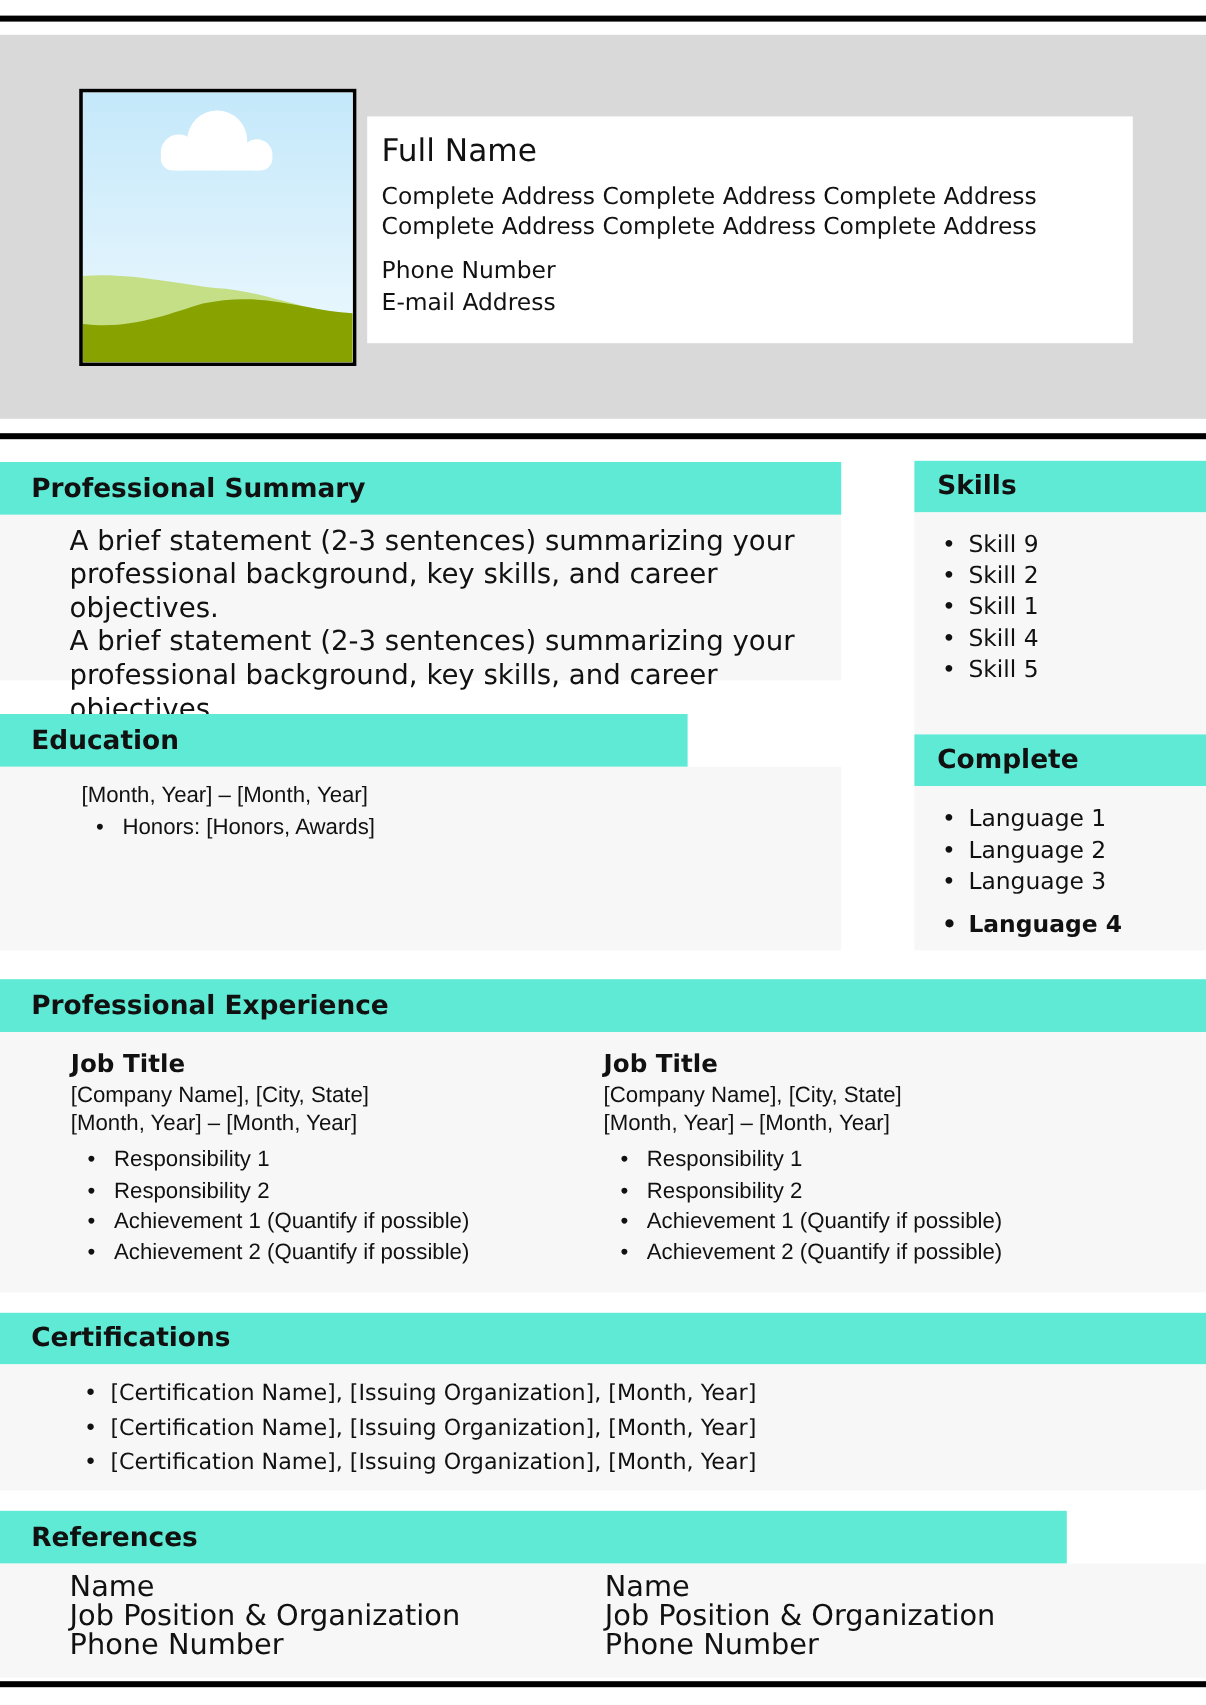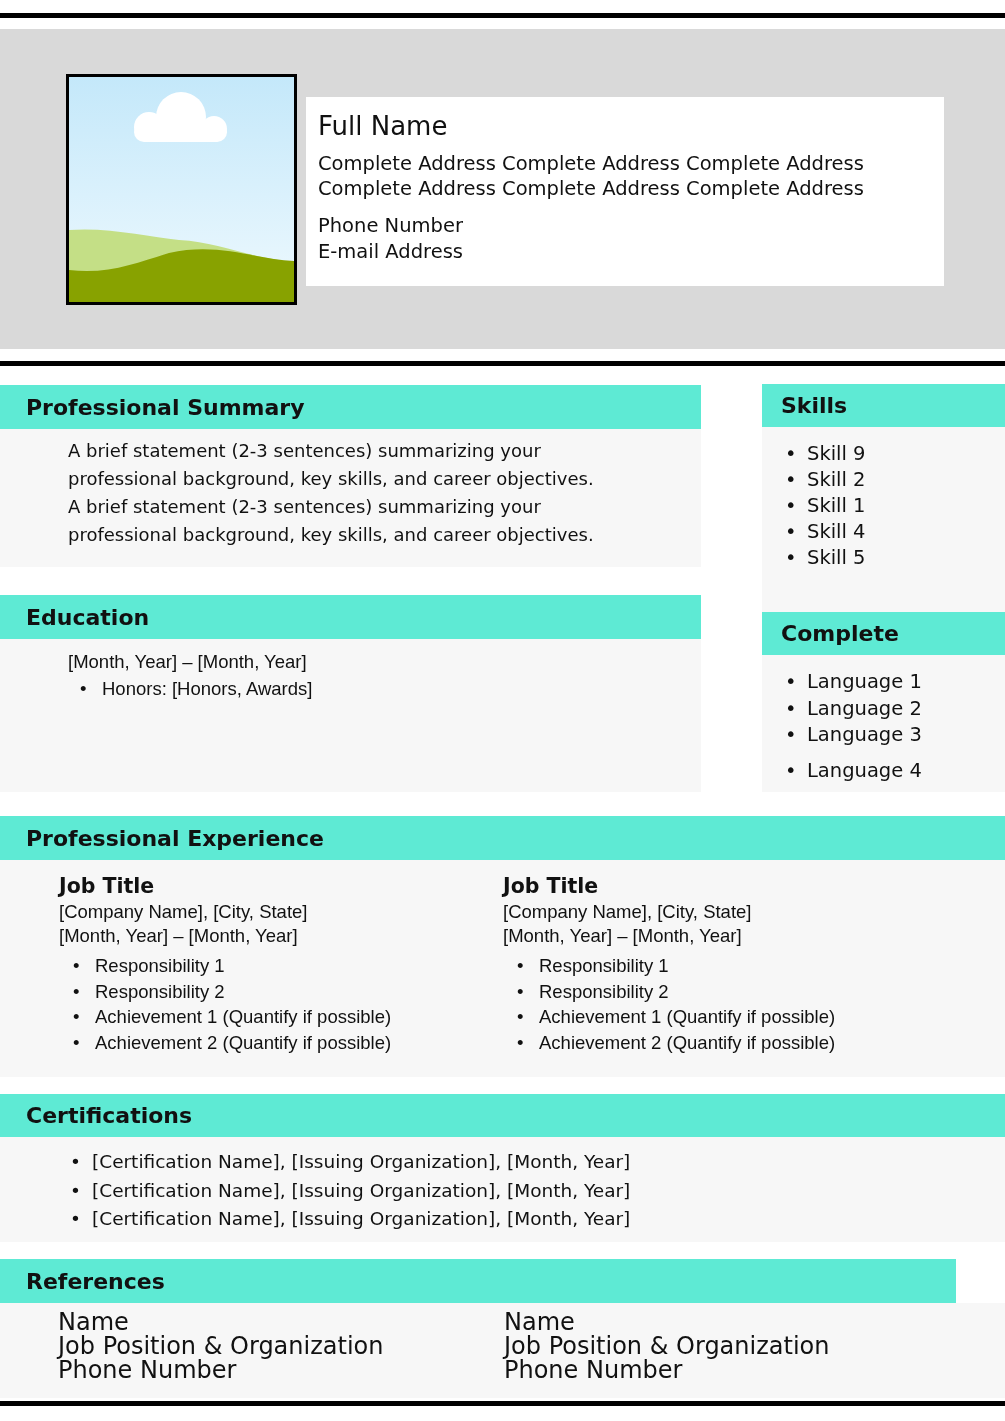--- a/index.html
+++ b/index.html
@@ -18,29 +18,29 @@
 
     .contact-card { position: absolute; left: 306px; top: 97px; width: 638px; height: 189px; background: #ffffff; padding: 12px 12px 0 12px; }
     .contact-card .name { font-size: 26px; line-height: 34px; font-weight: normal; }
     .contact-card .addr { margin-top: 8px; font-size: 19.5px; line-height: 25px; }
     .contact-card .phone { margin-top: 12px; font-size: 19.5px; line-height: 26px; }
     .contact-card .email { font-size: 19.5px; line-height: 26px; }
 
     .sec-head { position: absolute; background: #5eead4; font-weight: bold; font-size: 22px; display: flex; align-items: center; padding-left: 26px; }
     .sec-body { position: absolute; background: #f7f7f7; }
 
-    .summary-text { position: absolute; left: 58px; top: 437px; width: 620px; font-size: 18px; line-height: 28px; margin-left: 10px; }
+    .summary-text { position: absolute; left: 58px; top: 437px; width: 620px; font-size: 23px; line-height: 28px; }
 
     ul.bul { list-style: none; }
     ul.bul li { position: relative; padding-left: 26px; }
     ul.bul li::before { content: "\2022"; position: absolute; left: 4px; top: 0; }
 
     .skills-list { position: absolute; left: 781px; top: 441px; font-size: 19.5px; line-height: 26px; }
     .lang-list { position: absolute; left: 781px; top: 669px; font-size: 19.5px; line-height: 26.5px; }
-    .lang-list li.gap { margin-top: 9px; }
+    .lang-list li.gap { margin-top: 9px; font-weight: bold; }
 
     .edu-block { position: absolute; left: 58px; top: 650px; }
     .edu-block .deg { font-weight: bold; font-size: 20.5px; line-height: 27px; }
     .edu-block .line { font-family: "Liberation Sans", sans-serif; font-size: 18.5px; line-height: 24px; }
     .edu-block .line.indent { padding-left: 10px; }
     .edu-block ul.bul { margin-left: 18px; margin-top: 2px; font-family: "Liberation Sans", sans-serif; font-size: 18.5px; }
     .edu-block ul.bul li { line-height: 26px; }
     .edu-block ul.bul li + li { margin-top: 10px; }
 
     .job { position: absolute; top: 872px; }
@@ -118,21 +118,21 @@
   <span>Complete</span>
 </div>
 <div class="sec-body" style="left:762px;top:655px;width:243px;height:137px;"></div>
 <ul class="bul lang-list">
   <li>Language 1</li>
   <li>Language 2</li>
   <li>Language 3</li>
   <li class="gap">Language 4</li>
 </ul>
 
-<div class="sec-head" style="left:0;top:595px;width:701px;height:44px;">
+<div class="sec-head" style="left:0;top:595px;width:573px;height:44px;">
   <span>Education</span>
 </div>
 <div class="sec-body" style="left:0;top:639px;width:701px;height:153px;"></div>
 <div class="edu-block">
   <div class="line indent">[Month, Year] – [Month, Year]</div>
   <ul class="bul">
     <li>Honors: [Honors, Awards]</li>
   </ul>
 </div>
 
@@ -168,21 +168,21 @@
 <div class="sec-head" style="left:0;top:1094px;width:1005px;height:43px;">
   <span>Certifications</span>
 </div>
 <div class="sec-body" style="left:0;top:1137px;width:1005px;height:105px;"></div>
 <ul class="bul cert-list">
   <li>[Certification Name], [Issuing Organization], [Month, Year]</li>
   <li>[Certification Name], [Issuing Organization], [Month, Year]</li>
   <li>[Certification Name], [Issuing Organization], [Month, Year]</li>
 </ul>
 
-<div class="sec-head" style="left:0;top:1259px;width:956px;height:44px;">
+<div class="sec-head" style="left:0;top:1259px;width:889px;height:44px;">
   <span>References</span>
 </div>
 <div class="sec-body" style="left:0;top:1303px;width:1005px;height:95px;"></div>
 
 <div class="ref" style="left:58px;">
   <div>Name</div>
   <div>Job Position &amp; Organization</div>
   <div>Phone Number</div>
 </div>
 <div class="ref" style="left:504px;">

